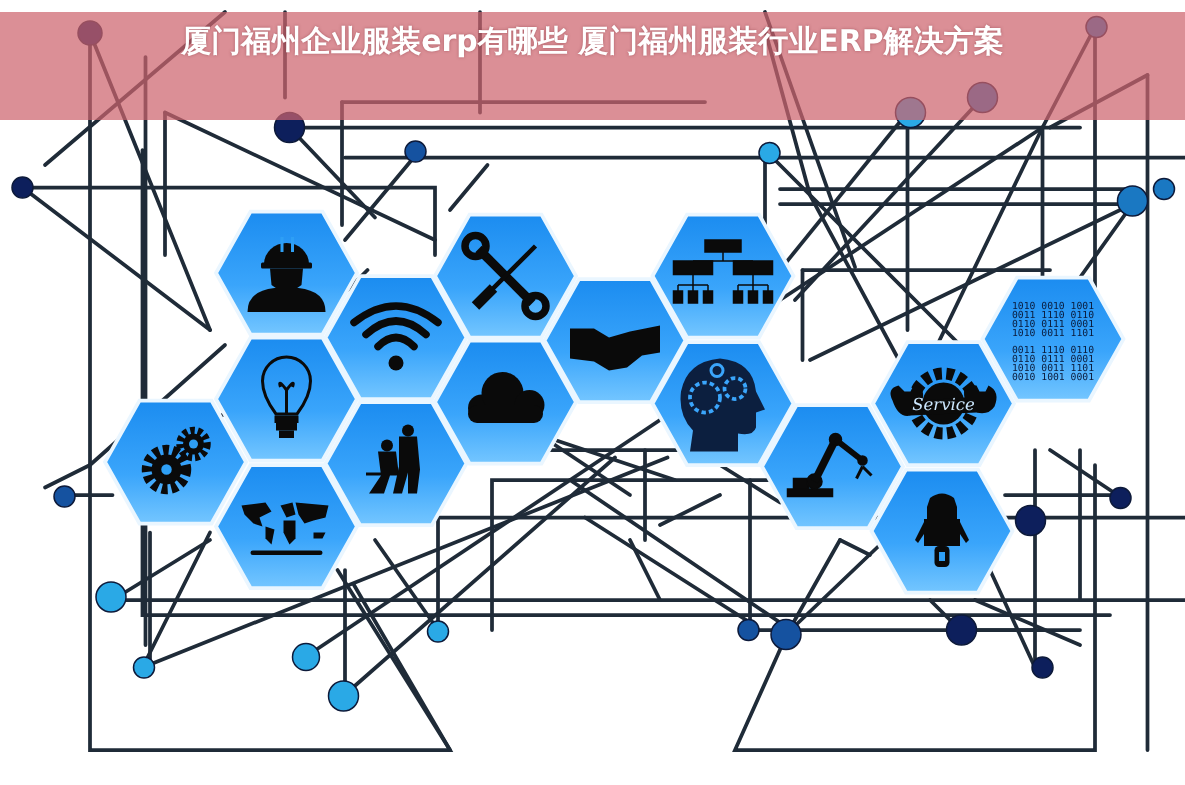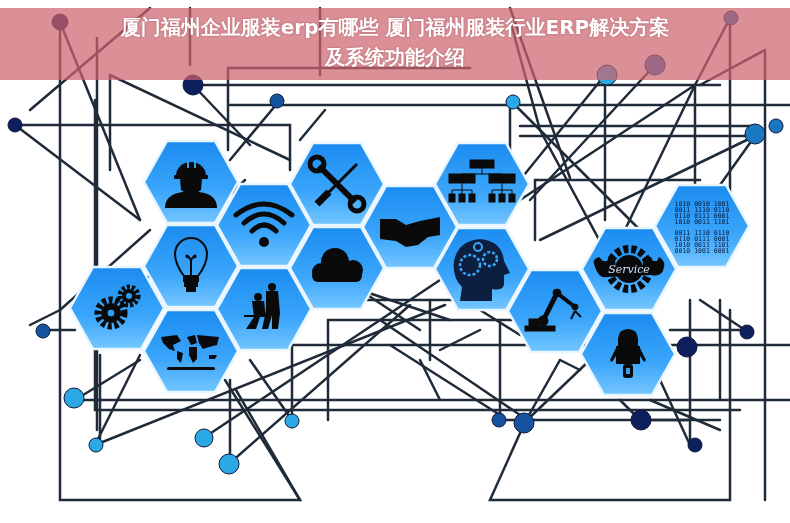--- a/index.html
+++ b/index.html
@@ -314,15 +314,14 @@
           <rect x="-5" y="10" width="10" height="14" rx="3"></rect>
           <rect x="-2" y="14" width="4" height="6" fill="#2e9ff5"></rect>
         </g>
       </g>
     </g>
   </svg>
 
   <div class="banner"></div>
   <div class="title">
     <div>厦门福州企业服装erp有哪些 厦门福州服装行业ERP解决方案</div>
-    <div>及系统功能介绍</div>
   </div>
 </div>
 
 </body></html>

